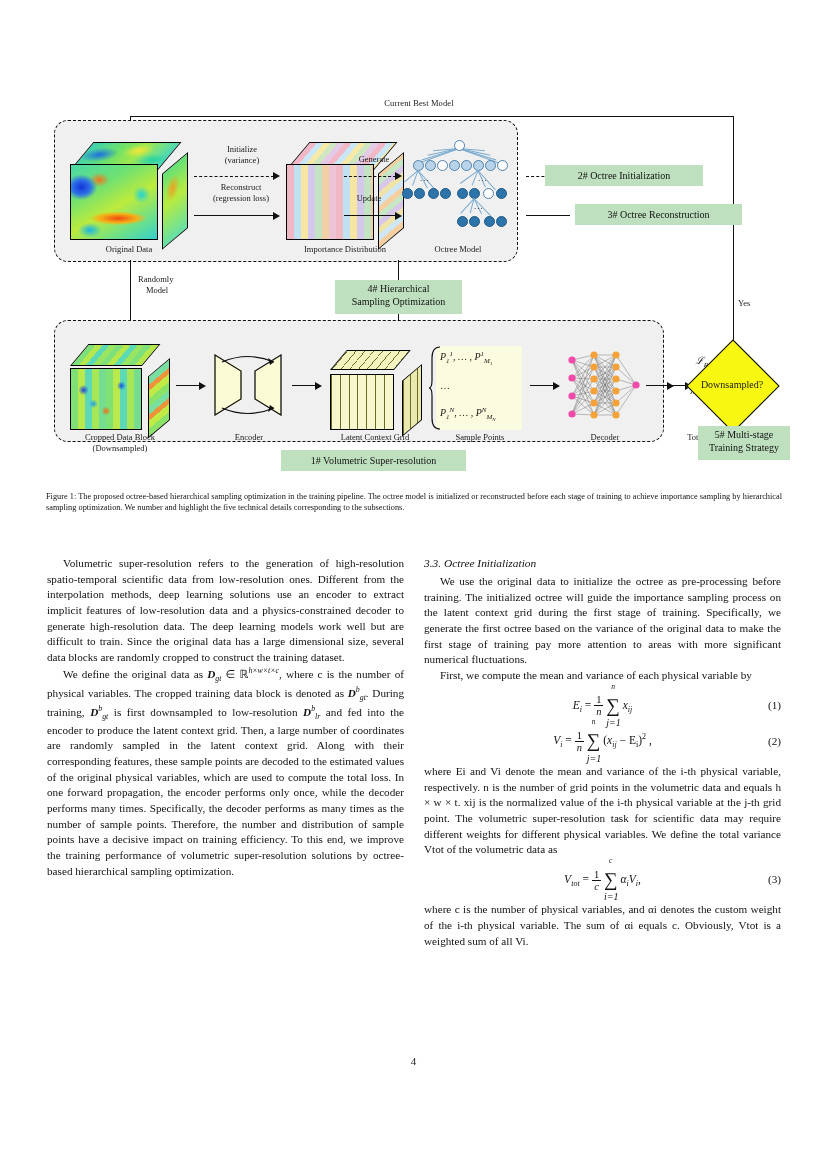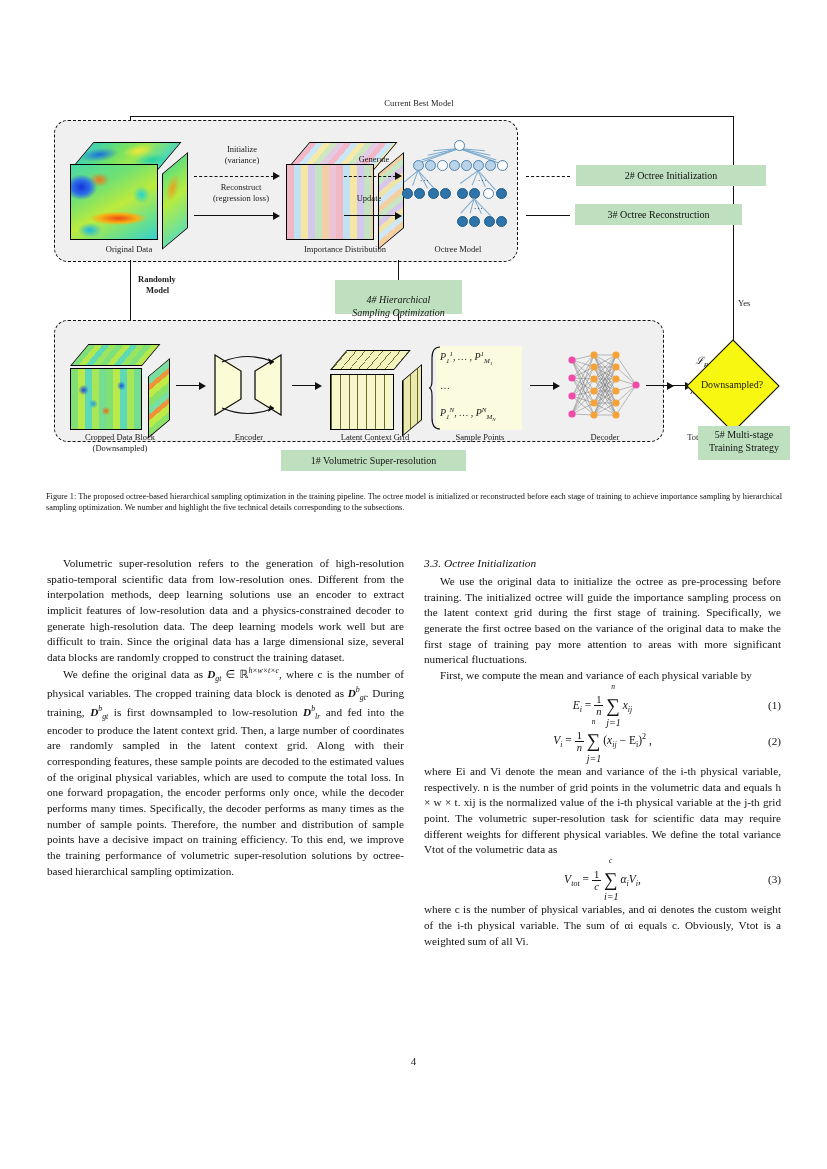--- a/index.html
+++ b/index.html
@@ -249,34 +249,34 @@
       <div class="dots" style="left:70px;top:63px;">...</div>
 
       <div class="node n-dark" style="left:53px;top:78px;width:11px;height:11px;"></div>
       <div class="node n-dark" style="left:65px;top:78px;width:11px;height:11px;"></div>
       <div class="node n-dark" style="left:80px;top:78px;width:11px;height:11px;"></div>
       <div class="node n-dark" style="left:92px;top:78px;width:11px;height:11px;"></div>
     </div>
     <div class="caplabel" style="left:352px;top:146px;width:116px;">Octree Model</div>
 
     <div class="dash-h" style="left:478px;top:78px;width:44px;"></div>
-    <div class="hl" style="left:528px;top:67px;width:190px;height:21px;line-height:19px;">2# Octree Initialization</div>
+    <div class="hl" style="left:497px;top:67px;width:158px;height:21px;line-height:19px;">2# Octree Initialization</div>
 
     <div class="ln hline" style="left:478px;top:117px;width:44px;"></div>
     <div class="hl" style="left:527px;top:106px;width:167px;height:21px;line-height:19px;text-align:center;">3# Octree Reconstruction</div>
 
     <div class="ln vline" style="left:82px;top:162px;height:74px;"></div>
     <div class="arrowhead-d" style="left:78.5px;top:234px;"></div>
-    <div class="arrowlabel" style="left:90px;top:176px;width:62px;text-align:left;font-weight:bold;">
+    <div class="arrowlabel" style="left:90px;top:176px;width:62px;text-align:left;">
       <span>Randomly</span><br>
       <span style="margin-left:8px;display:inline-block;">Model</span>
     </div>
 
     <div class="ln vline" style="left:350px;top:162px;height:20px;"></div>
-    <div class="hl" style="left:287px;top:182px;width:127px;height:34px;padding-top:13px;font-style:italic;">
+    <div class="hl" style="left:287px;top:182px;width:127px;height:34px;padding-top:2px;">
       <span>4# Hierarchical</span><br>
       <span>Sampling Optimization</span>
     </div>
     <div class="ln vline" style="left:350px;top:216px;height:30px;"></div>
     <div class="arrowhead-d" style="left:346.5px;top:244px;"></div>
 
     <div class="dashbox" id="box-bottom"></div>
 
     <div class="cube" style="left:22px;top:244px;width:100px;height:88px;">
       <div class="face-top" style="left:0px;top:2px;width:70px;height:20px;

